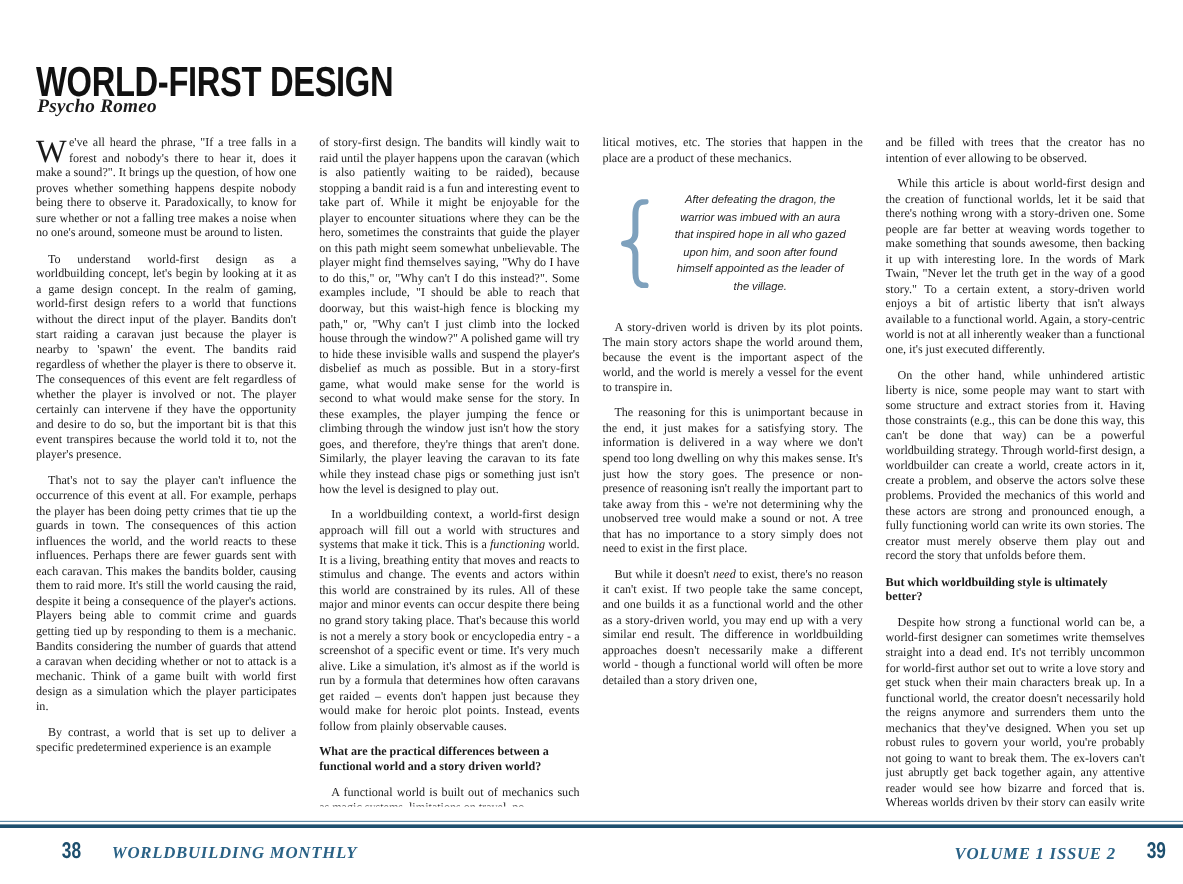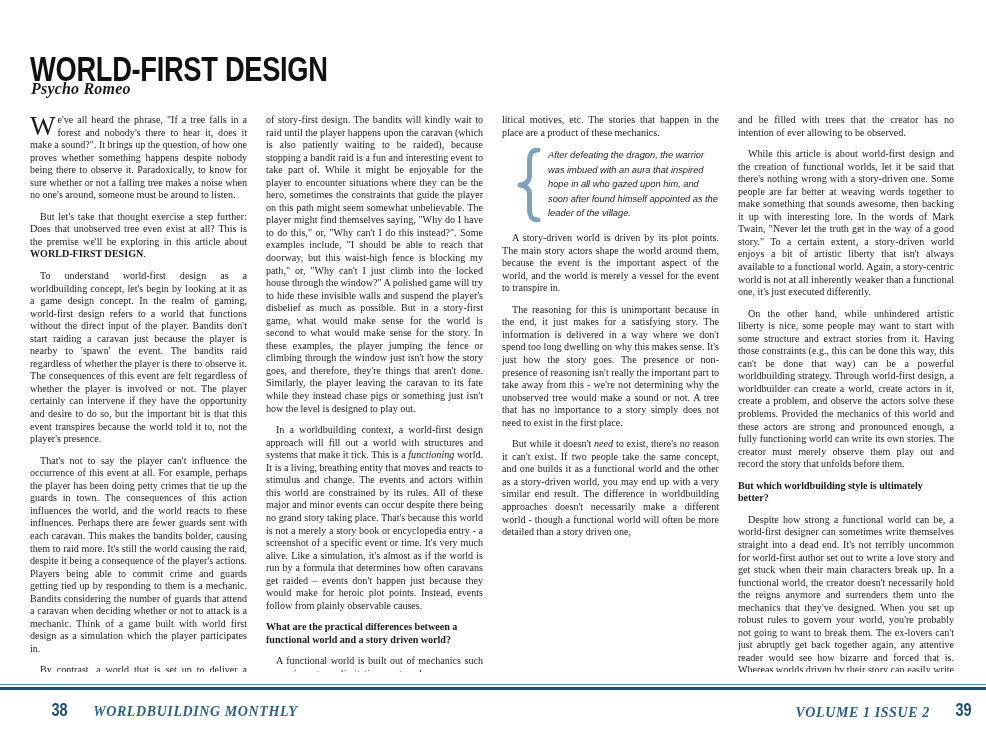--- a/index.html
+++ b/index.html
@@ -113,22 +113,22 @@
     justify-content: center;
   }
   .brace svg { display: block; }
   .pq-text {
     font-family: "Liberation Sans", sans-serif;
     font-style: italic;
     font-size: 9.3px;
     line-height: 14.6px;
     color: #1f1f1f;
     padding-left: 6px;
-    text-align: left;
-    margin: 0;
+    text-align: center;
+    margin: 11px;
     text-indent: 0;
   }
   
   .footer {
     position: absolute;
     left: 0;
     right: 0;
     bottom: 0;
     height: 56px;
   }
@@ -188,21 +188,20 @@
 
 <div class="page">
 
   <h1 class="headline">WORLD-FIRST DESIGN</h1>
   <div class="byline">Psycho Romeo</div>
 
   <div class="cols">
 
     <div class="col c1">
       <p class="dropcap">We've all heard the phrase, "If a tree falls in a forest and nobody's there to hear it, does it make a sound?". It brings up the question, of how one proves whether something happens despite nobody being there to observe it. Paradoxically, to know for sure whether or not a falling tree makes a noise when no one's around, someone must be around to listen.</p>
-      <p><span>But let's take that thought exercise a step further: Does that unobserved tree even exist at all? This is the premise we'll be exploring in this article about </span><b>WORLD-FIRST DESIGN</b><span>.</span></p>
       <p>To understand world-first design as a worldbuilding concept, let's begin by looking at it as a game design concept. In the realm of gaming, world-first design refers to a world that functions without the direct input of the player. Bandits don't start raiding a caravan just because the player is nearby to 'spawn' the event. The bandits raid regardless of whether the player is there to observe it. The consequences of this event are felt regardless of whether the player is involved or not. The player certainly can intervene if they have the opportunity and desire to do so, but the important bit is that this event transpires because the world told it to, not the player's presence.</p>
       <p>That's not to say the player can't influence the occurrence of this event at all. For example, perhaps the player has been doing petty crimes that tie up the guards in town. The consequences of this action influences the world, and the world reacts to these influences. Perhaps there are fewer guards sent with each caravan. This makes the bandits bolder, causing them to raid more. It's still the world causing the raid, despite it being a consequence of the player's actions. Players being able to commit crime and guards getting tied up by responding to them is a mechanic. Bandits considering the number of guards that attend a caravan when deciding whether or not to attack is a mechanic. Think of a game built with world first design as a simulation which the player participates in.</p>
       <p>By contrast, a world that is set up to deliver a specific predetermined experience is an example</p>
     </div>
 
     <div class="col c2">
       <p class="noindent">of story-first design. The bandits will kindly wait to raid until the player happens upon the caravan (which is also patiently waiting to be raided), because stopping a bandit raid is a fun and interesting event to take part of. While it might be enjoyable for the player to encounter situations where they can be the hero, sometimes the constraints that guide the player on this path might seem somewhat unbelievable. The player might find themselves saying, "Why do I have to do this," or, "Why can't I do this instead?". Some examples include, "I should be able to reach that doorway, but this waist-high fence is blocking my path," or, "Why can't I just climb into the locked house through the window?" A polished game will try to hide these invisible walls and suspend the player's disbelief as much as possible. But in a story-first game, what would make sense for the world is second to what would make sense for the story. In these examples, the player jumping the fence or climbing through the window just isn't how the story goes, and therefore, they're things that aren't done. Similarly, the player leaving the caravan to its fate while they instead chase pigs or something just isn't how the level is designed to play out.</p>
       <p><span>In a worldbuilding context, a world-first design approach will fill out a world with structures and systems that make it tick. This is a </span><i>functioning</i><span> world. It is a living, breathing entity that moves and reacts to stimulus and change. The events and actors within this world are constrained by its rules. All of these major and minor events can occur despite there being no grand story taking place. That's because this world is not a merely a story book or encyclopedia entry - a screenshot of a specific event or time. It's very much alive. Like a simulation, it's almost as if the world is run by a formula that determines how often caravans get raided – events don't happen just because they would make for heroic plot points. Instead, events follow from plainly observable causes.</span></p>
       <p class="subhead">What are the practical differences between a functional world and a story driven world?</p>
       <p>A functional world is built out of mechanics such as magic systems, limitations on travel, po-</p>

